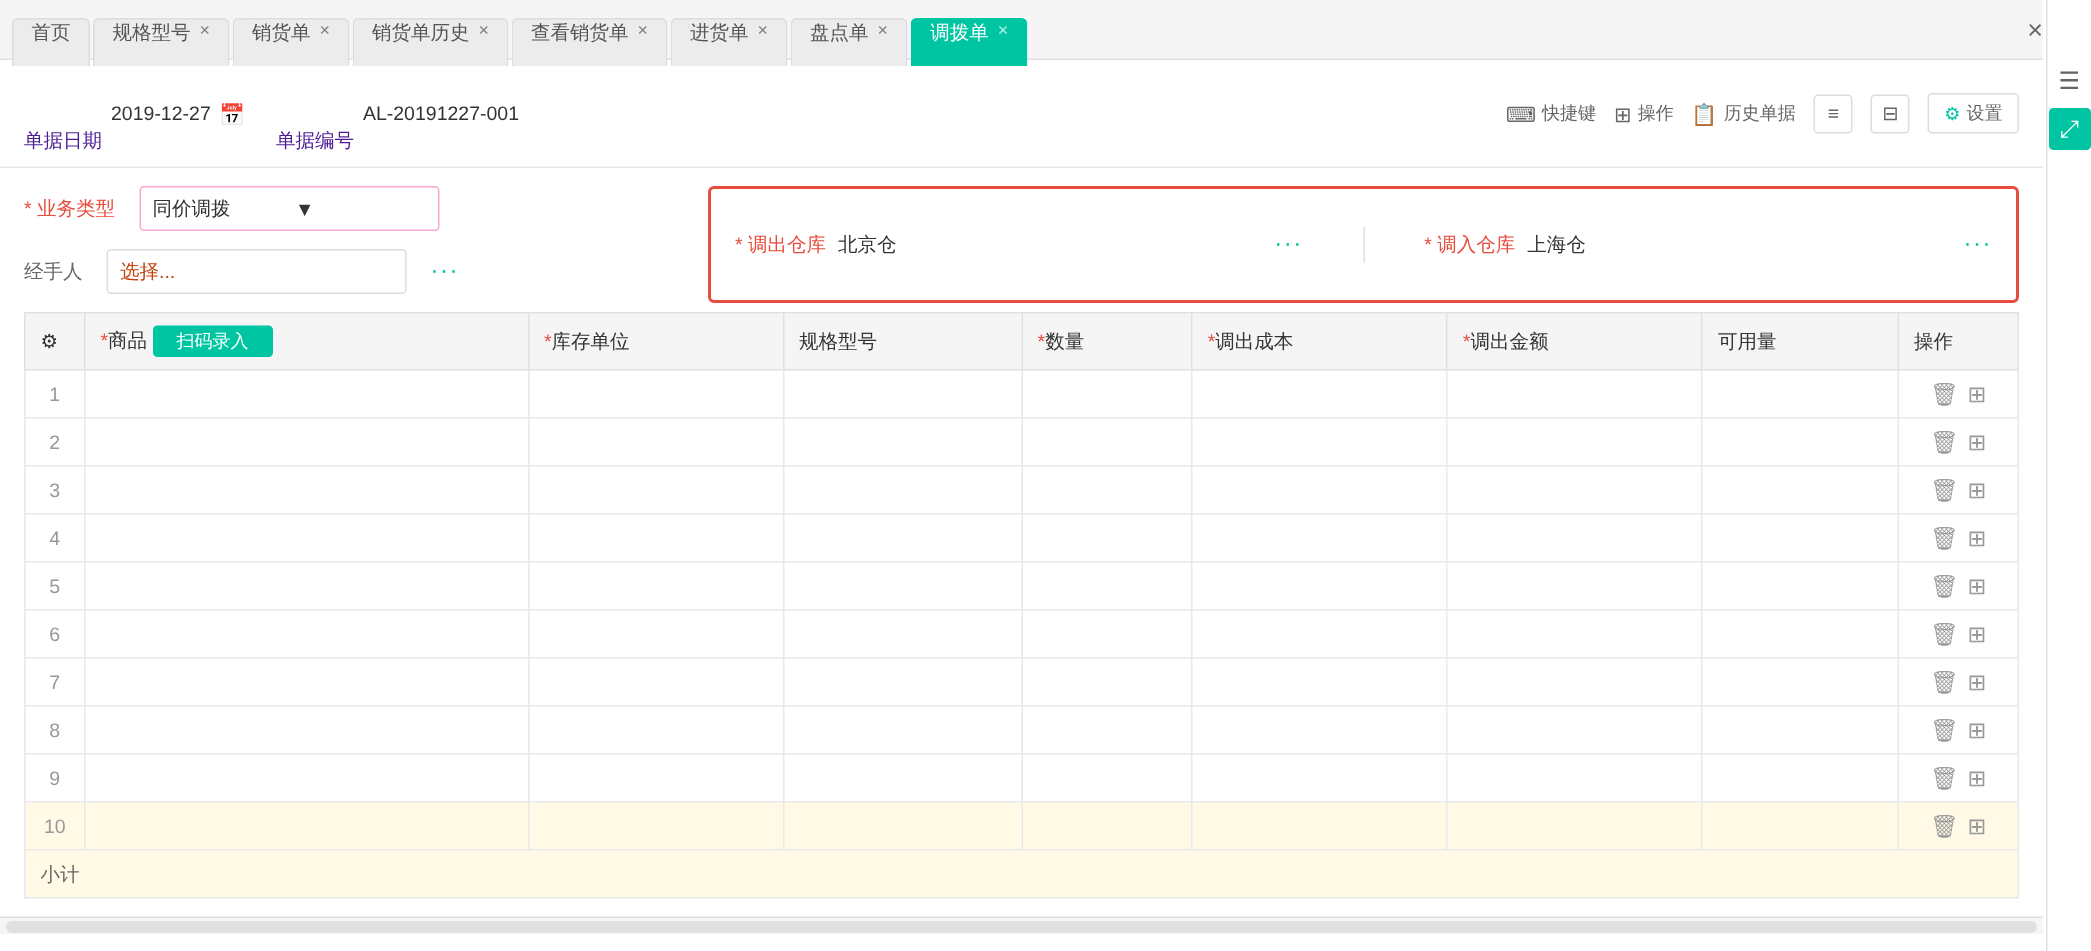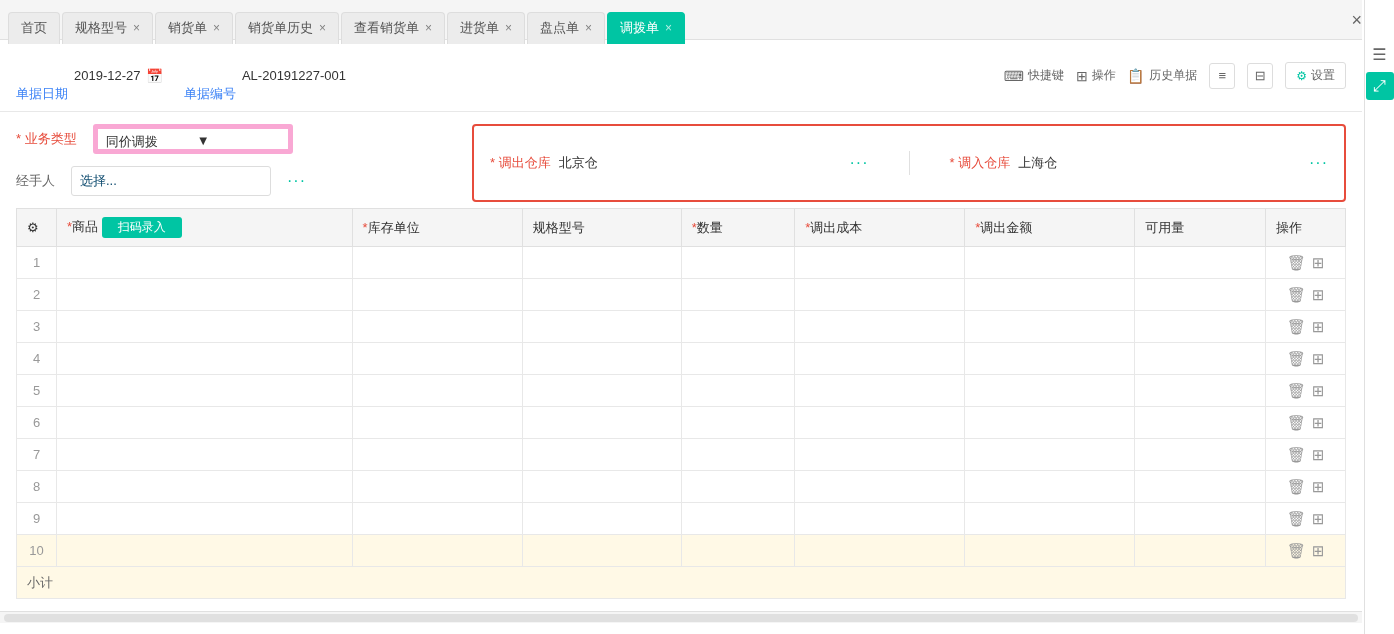--- a/index.html
+++ b/index.html
@@ -4,37 +4,37 @@
   <style>
     * { box-sizing: border-box; margin: 0; padding: 0; }
     body { font-family: "Microsoft YaHei", "PingFang SC", sans-serif; font-size: 13px; background: #fff; color: #333; overflow: hidden; }
 
     
     .tab-bar {
       display: flex; align-items: center; background: #f5f5f5; border-bottom: 1px solid #e0e0e0;
       height: 40px; padding: 0 8px; gap: 2px;
     }
     .tab {
-      display: flex; align-items: center; padding: 0 12px; height: 32px; border-radius: 4px 4px 0 0;
+      display: flex; align-items: flex-start; padding: 0 12px; height: 32px; border-radius: 4px 4px 0 0;
       cursor: pointer; font-size: 13px; color: #555; white-space: nowrap; gap: 6px;
       background: #ececec; border: 1px solid #ddd; border-bottom: none; margin-top: 16px;
     }
     .tab.active {
       background: #00c5a3; color: #fff; border-color: #00c5a3;
     }
     .tab .close-btn { font-size: 12px; opacity: 0.7; cursor: pointer; }
     .tab.active .close-btn { color: #fff; }
 
     
     .form-header {
       display: flex; align-items: center; padding: 8px 16px; border-bottom: 1px solid #e8e8e8;
       background: #fff; gap: 20px;
     }
     .form-header .field-group { display: flex; align-items: center; gap: 6px; }
-    .form-header label { color: #3b82f6; font-size: 13px; margin-top: 37px; }
+    .form-header label { color: #4c1d95; font-size: 13px; margin-top: 37px; }
     .form-header .value { font-size: 13px; color: #333; }
     .calendar-icon { color: #00c5a3; cursor: pointer; font-size: 14px; }
     .header-right { margin-left: auto; display: flex; align-items: center; gap: 12px; }
     .header-btn { display: flex; align-items: center; gap: 4px; color: #666; cursor: pointer; font-size: 12px; }
     .header-btn .icon { font-size: 14px; }
     .list-icon-btn {
       width: 26px; height: 26px; border: 1px solid #ddd; border-radius: 3px;
       display: flex; align-items: center; justify-content: center; cursor: pointer; color: #666;
     }
     .settings-btn {
@@ -45,42 +45,42 @@
     .settings-btn .gear { color: #00c5a3; }
 
     
     .form-body { padding: 12px 16px; background: #fff; }
 
     
     .form-row { display: flex; align-items: center; gap: 16px; margin-bottom: 12px; }
     .field-label { color: #e74c3c; font-size: 13px; }
     .field-label::before { content: "* "; }
     .field-input {
-      display: flex; gap: 8px; border: 5px solid #f9a8d4;
+      display: flex; align-items: center; gap: 8px; border: 1px solid #f9a8d4;
       border-radius: 3px; padding: 4px 8px; min-width: 200px; cursor: pointer;
       background: #fff; height: 30px;
     }
     .field-input span { flex: 1; font-size: 13px; color: #333; }
     .dropdown-arrow { color: #999; font-size: 12px; }
     .more-btn { color: #00c5a3; cursor: pointer; font-size: 16px; letter-spacing: 1px; }
 
     
     .warehouse-box {
       display: flex; align-items: center; border: 2px solid #e74c3c; border-radius: 4px;
       padding: 25px 16px; gap: 40px; flex: 1; margin-left: 16px;
     }
     .warehouse-field { display: flex; align-items: center; gap: 8px; flex: 1; }
     .warehouse-field .wh-label { color: #e74c3c; font-size: 13px; white-space: nowrap; }
     .warehouse-field .wh-label::before { content: "* "; }
     .warehouse-field .wh-name { color: #333; font-size: 13px; }
     .warehouse-divider { width: 1px; height: 24px; background: #e0e0e0; }
     .handler-label { color: #666; font-size: 13px; }
     .handler-select {
       display: flex; align-items: center; border: 1px solid #ddd; border-radius: 3px;
-      padding: 4px 8px; min-width: 200px; height: 30px; color: #0c4a6e; font-size: 13px;
+      padding: 4px 8px; min-width: 200px; height: 30px; color: #c2410c; font-size: 13px;
       background: #fff; cursor: pointer; gap: 8px;
     }
     .handler-select span { flex: 1; }
 
     
     .data-table { width: 100%; border-collapse: collapse; font-size: 13px; }
     .data-table thead tr { background: #f5f5f5; }
     .data-table th {
       border: 1px solid #e0e0e0; padding: 8px 10px; text-align: left;
       font-weight: normal; color: #333; white-space: nowrap;

